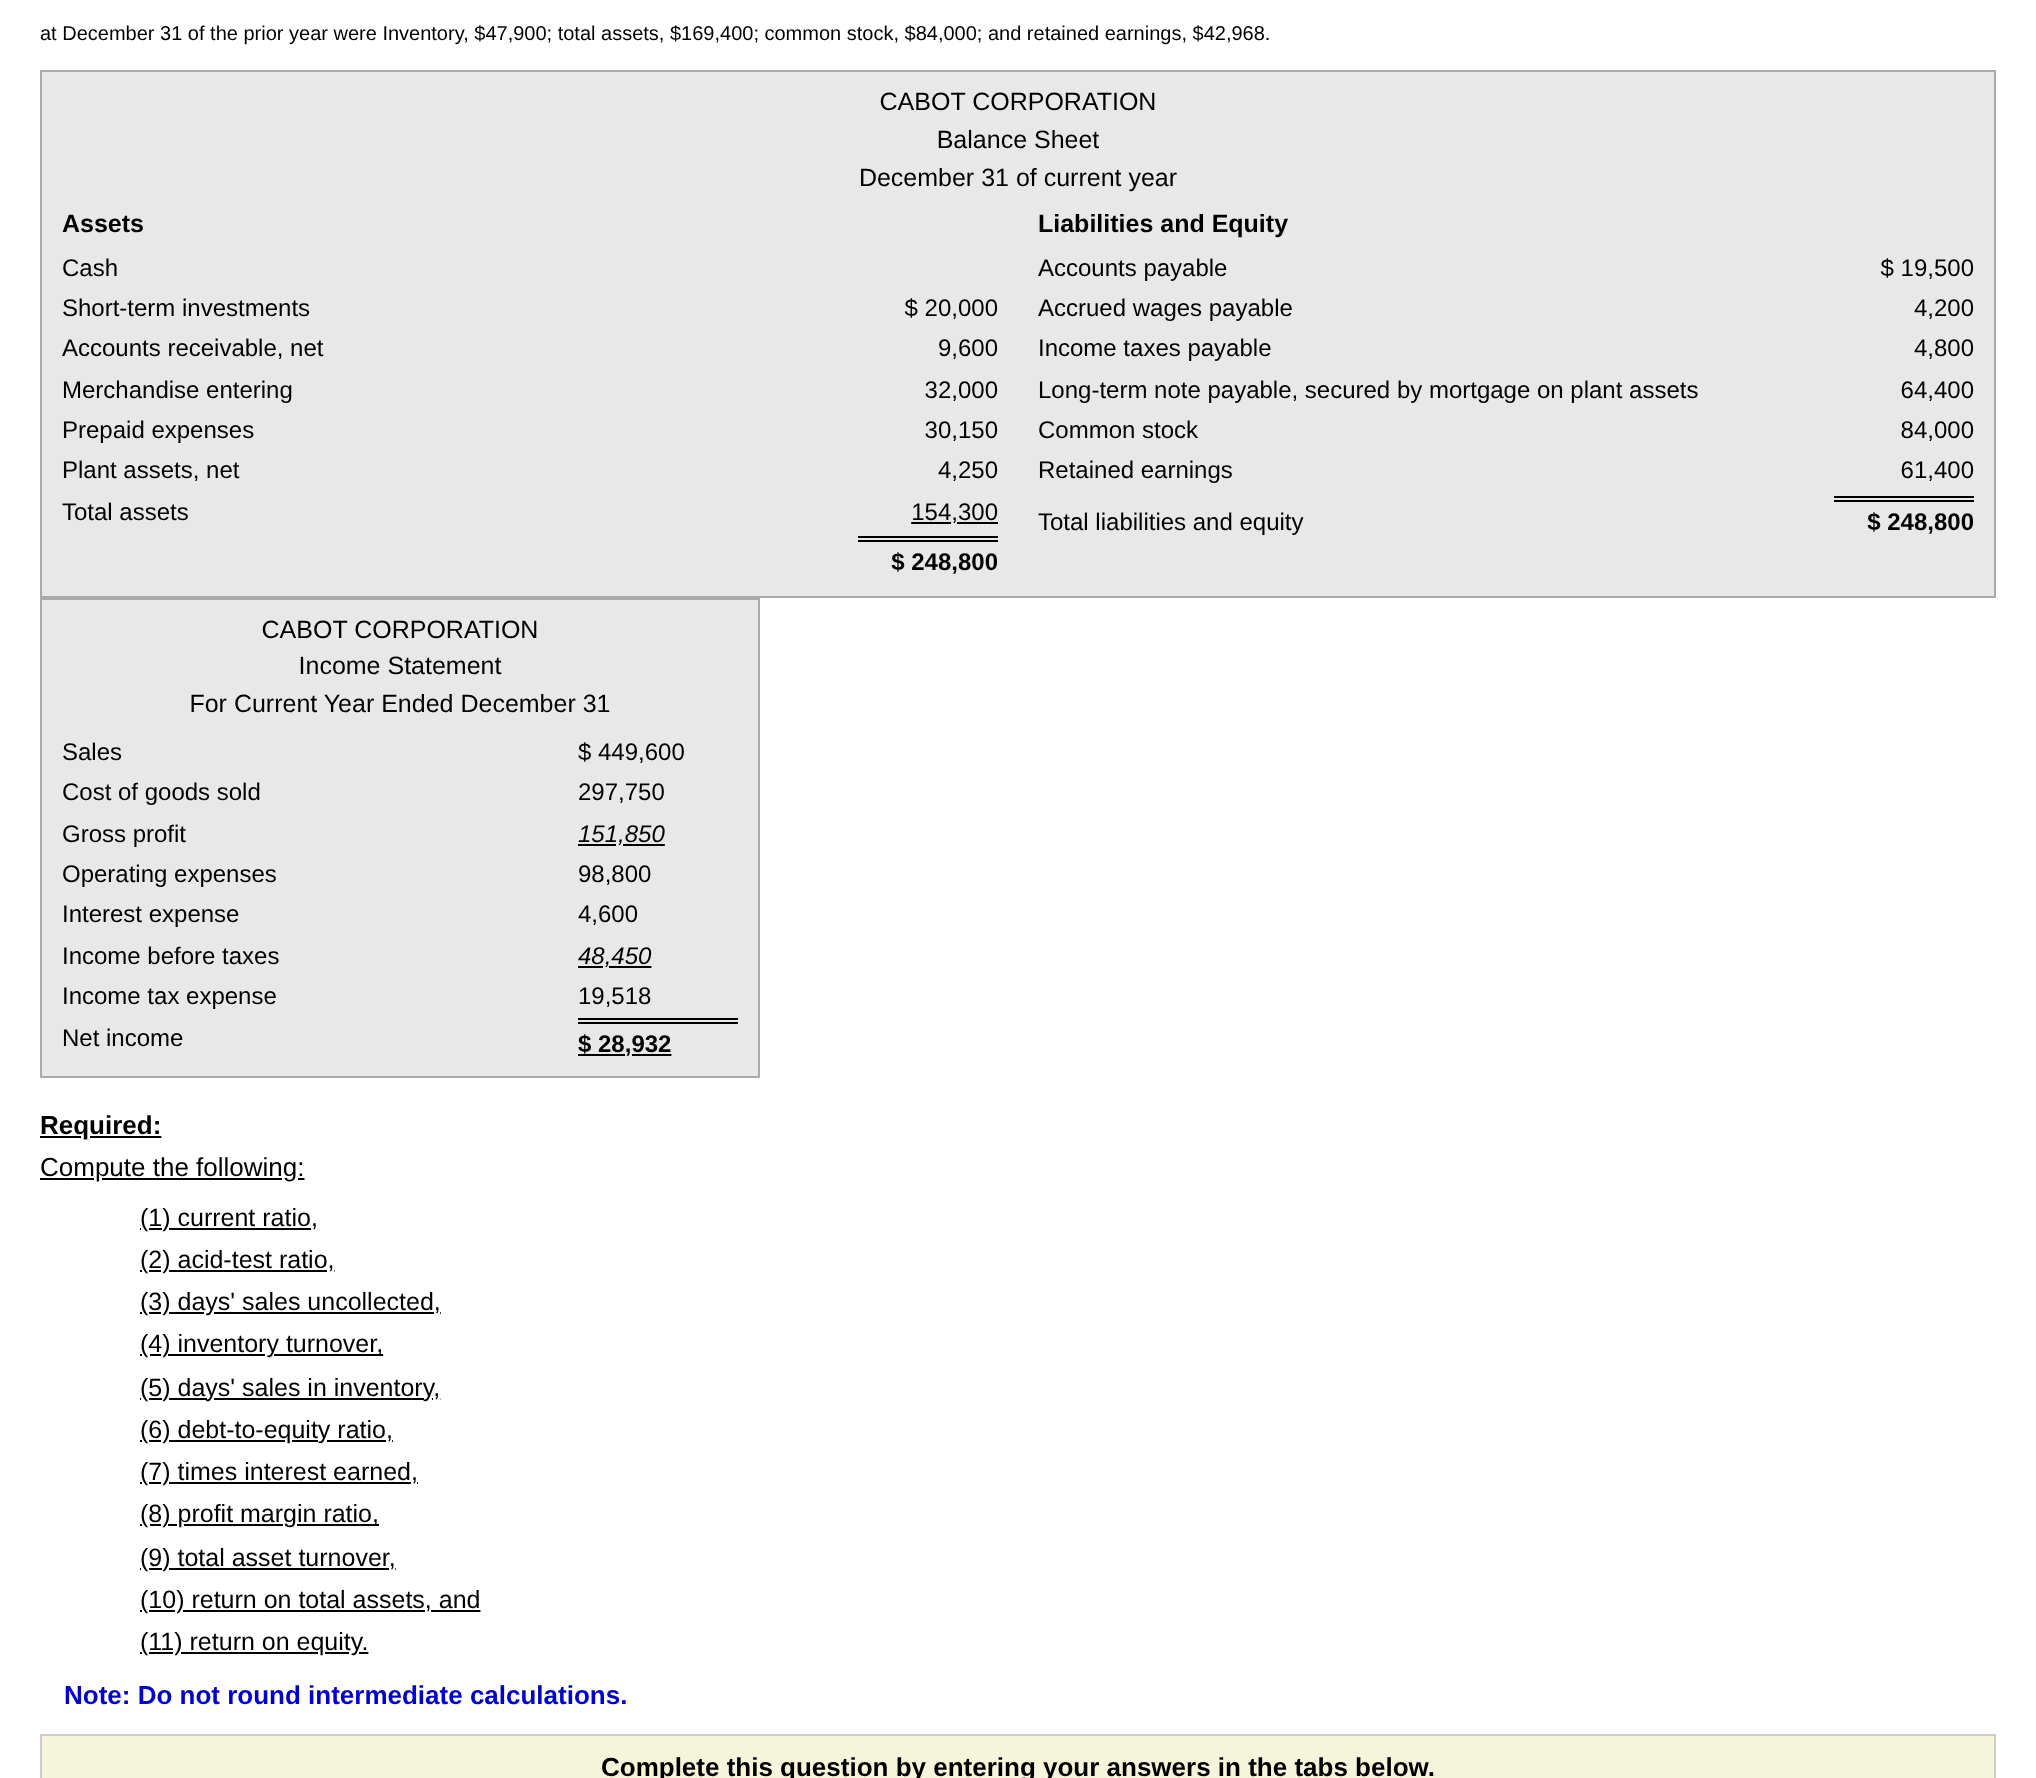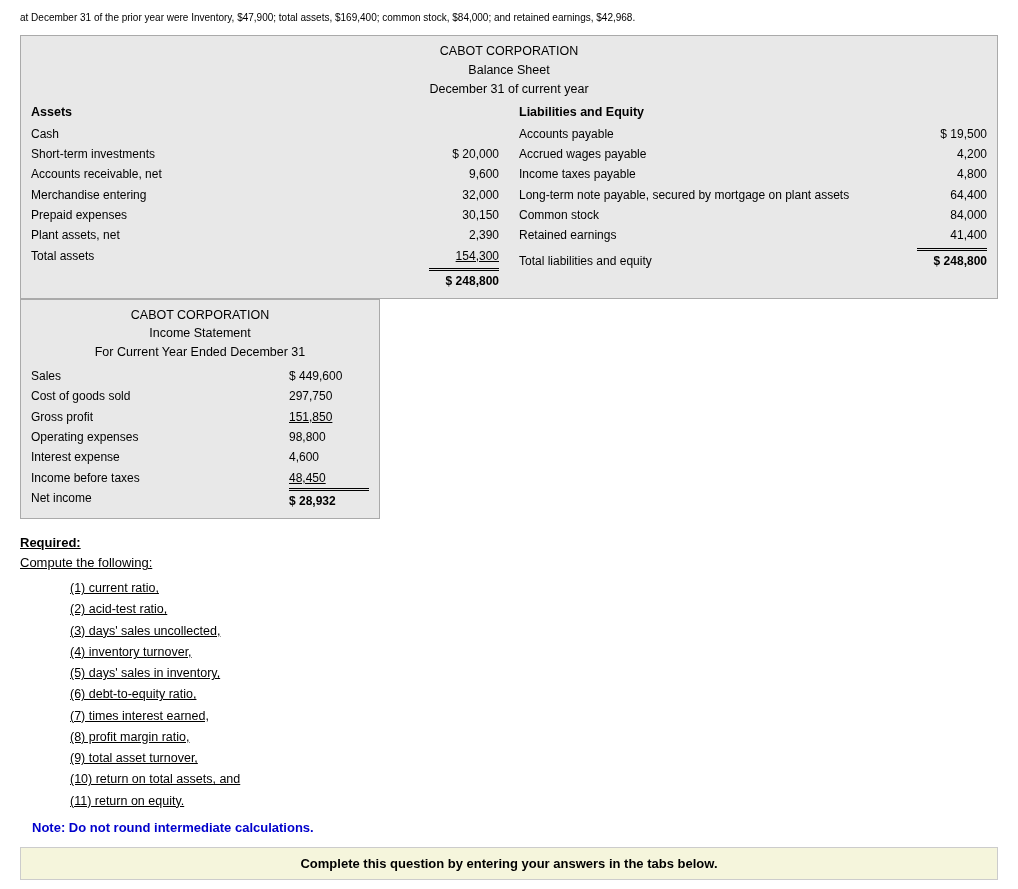--- a/index.html
+++ b/index.html
@@ -77,21 +77,21 @@
       font-size: 12.5px;
       line-height: 1.5;
       margin-bottom: 4px;
     }
     .is-row {
       display: flex;
       justify-content: space-between;
     }
     .is-label { flex: 1; }
     .is-value { text-align: left; min-width: 80px; }
-    .is-underline { text-decoration: underline; }
+    .is-underline { text-decoration: underline; font-style: italic; }
     
     .required-section {
       margin: 10px 0 8px 0;
       font-size: 13px;
       line-height: 1.6;
       text-decoration: underline;
     }
     .required-section .req-title { font-weight: bold; }
     .required-section .req-subtitle { margin-bottom: 4px; }
     .required-list {
@@ -153,21 +153,21 @@
         <div class="bs-row">
           <span class="bs-row-label">Merchandise entering</span>
           <span class="bs-row-value">32,000</span>
         </div>
         <div class="bs-row">
           <span class="bs-row-label">Prepaid expenses</span>
           <span class="bs-row-value">30,150</span>
         </div>
         <div class="bs-row">
           <span class="bs-row-label">Plant assets, net</span>
-          <span class="bs-row-value">2,390</span>
+          <span class="bs-row-value">4,250</span>
         </div>
         <div class="bs-row">
           <span class="bs-row-label">Total assets</span>
           <span class="bs-row-value underline-val">154,300</span>
         </div>
         <div class="bs-row" style="margin-top:2px;">
           <span class="bs-row-label"></span>
           <span class="bs-row-value" style="border-top:3px double #000; font-weight:bold;">$ 248,800</span>
         </div>
       </div>
@@ -189,21 +189,21 @@
         <div class="bs-row">
           <span class="bs-row-label">Long-term note payable, secured by mortgage on plant assets</span>
           <span class="bs-row-value">64,400</span>
         </div>
         <div class="bs-row">
           <span class="bs-row-label">Common stock</span>
           <span class="bs-row-value">84,000</span>
         </div>
         <div class="bs-row">
           <span class="bs-row-label">Retained earnings</span>
-          <span class="bs-row-value">41,400</span>
+          <span class="bs-row-value">61,400</span>
         </div>
         <div class="bs-row" style="margin-top:2px;">
           <span class="bs-row-label">Total liabilities and equity</span>
           <span class="bs-row-value" style="border-top:3px double #000; font-weight:bold;">$ 248,800</span>
         </div>
       </div>
     </div>
   </div>
 
   <div class="income-statement-container">
@@ -230,22 +230,26 @@
     </div>
     <div class="is-row">
       <span class="is-label">Interest expense</span>
       <span class="is-value">4,600</span>
     </div>
     <div class="is-row">
       <span class="is-label">Income before taxes</span>
       <span class="is-value is-underline">48,450</span>
     </div>
     <div class="is-row">
+      <span class="is-label">Income tax expense</span>
+      <span class="is-value">19,518</span>
+    </div>
+    <div class="is-row">
       <span class="is-label">Net income</span>
-      <span class="is-value" style="border-top:3px double #000; font-weight:bold;">$ 28,932</span>
+      <span class="is-value" style="border-top:3px double #000; font-weight:bold;text-decoration:underline;">$ 28,932</span>
     </div>
   </div>
 
   <div class="required-section">
     <div class="req-title">Required:</div>
     <div class="req-subtitle">Compute the following:</div>
     <div class="required-list">
       <div>(1) current ratio,</div>
       <div>(2) acid-test ratio,</div>
       <div>(3) days' sales uncollected,</div>

